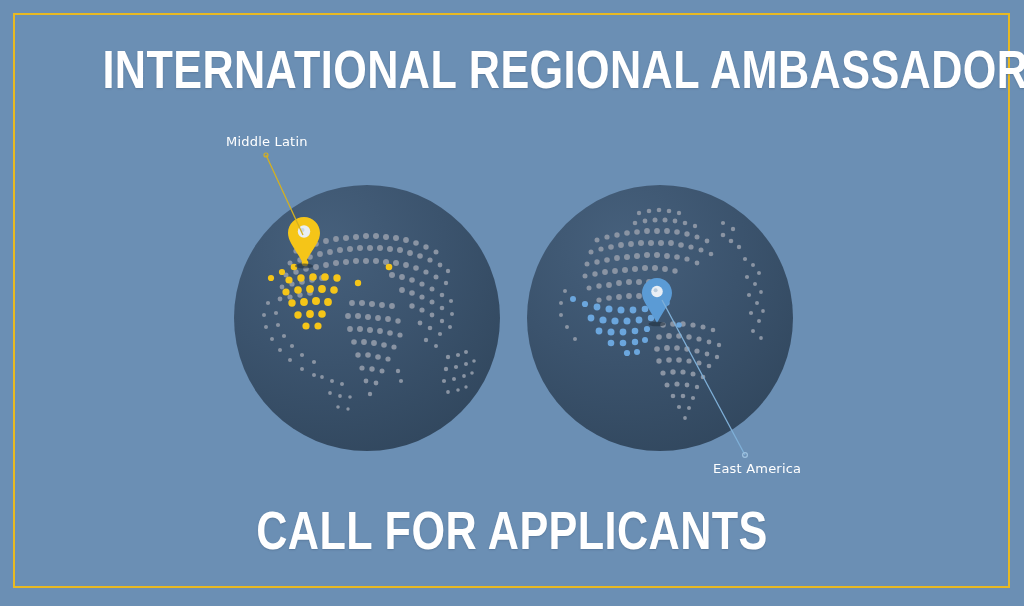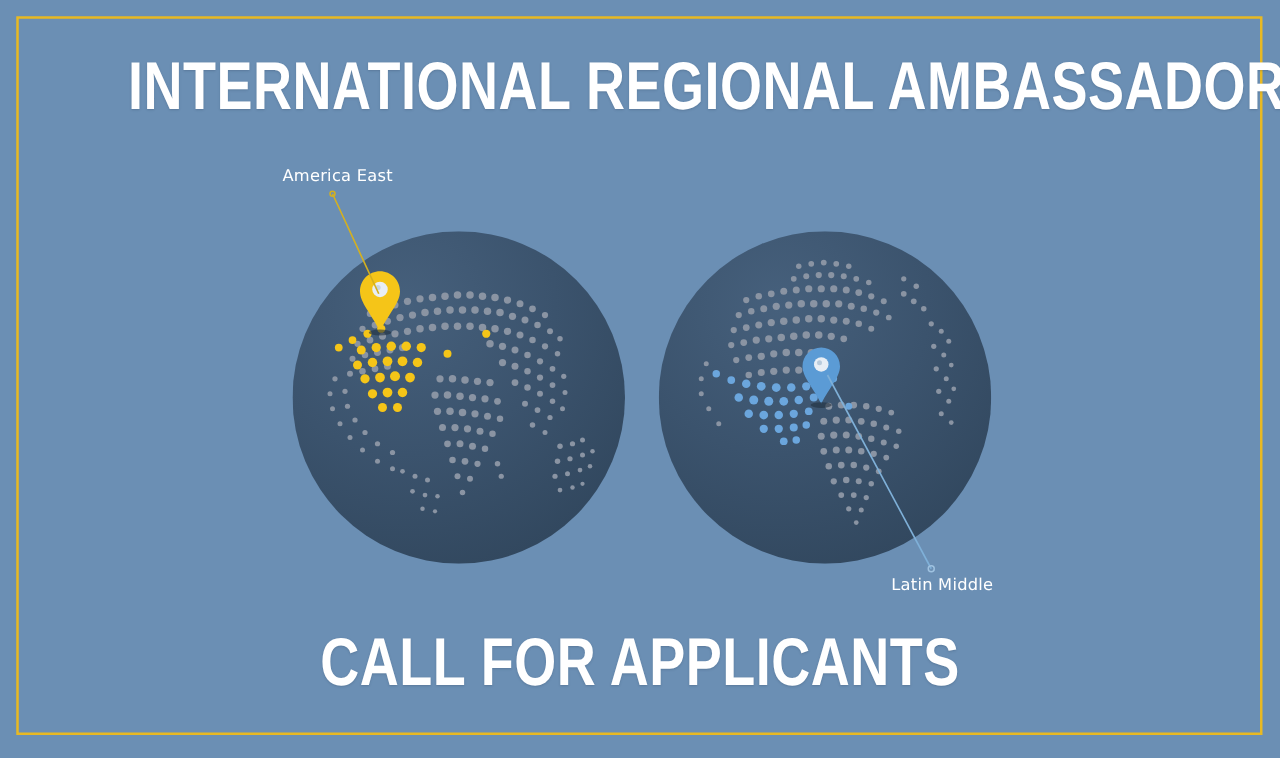--- a/index.html
+++ b/index.html
@@ -509,19 +509,19 @@
 
   <svg class="leader" viewBox="0 0 1024 606" xmlns="http://www.w3.org/2000/svg">
 
     <line x1="266" y1="155" x2="303" y2="235" stroke="#d4b020" stroke-width="1.3"></line>
     <circle cx="266" cy="155" r="2" fill="none" stroke="#d4b020" stroke-width="1.2"></circle>
 
     <line x1="662" y1="300" x2="745" y2="455" stroke="#7fb0d8" stroke-width="1.3"></line>
     <circle cx="745" cy="455" r="2.4" fill="none" stroke="#9fc2e0" stroke-width="1.2"></circle>
   </svg>
 
-  <div class="marker-label" id="label-middle-east">America East</div>
-
-  <div class="marker-label" id="label-latin-america">Latin Middle</div>
+  <div class="marker-label" id="label-middle-east">Middle Latin</div>
+
+  <div class="marker-label" id="label-latin-america">East America</div>
 
   <div class="headline" id="headline-bottom">CALL FOR APPLICANTS</div>
 
 </div>
 
 </body></html>

